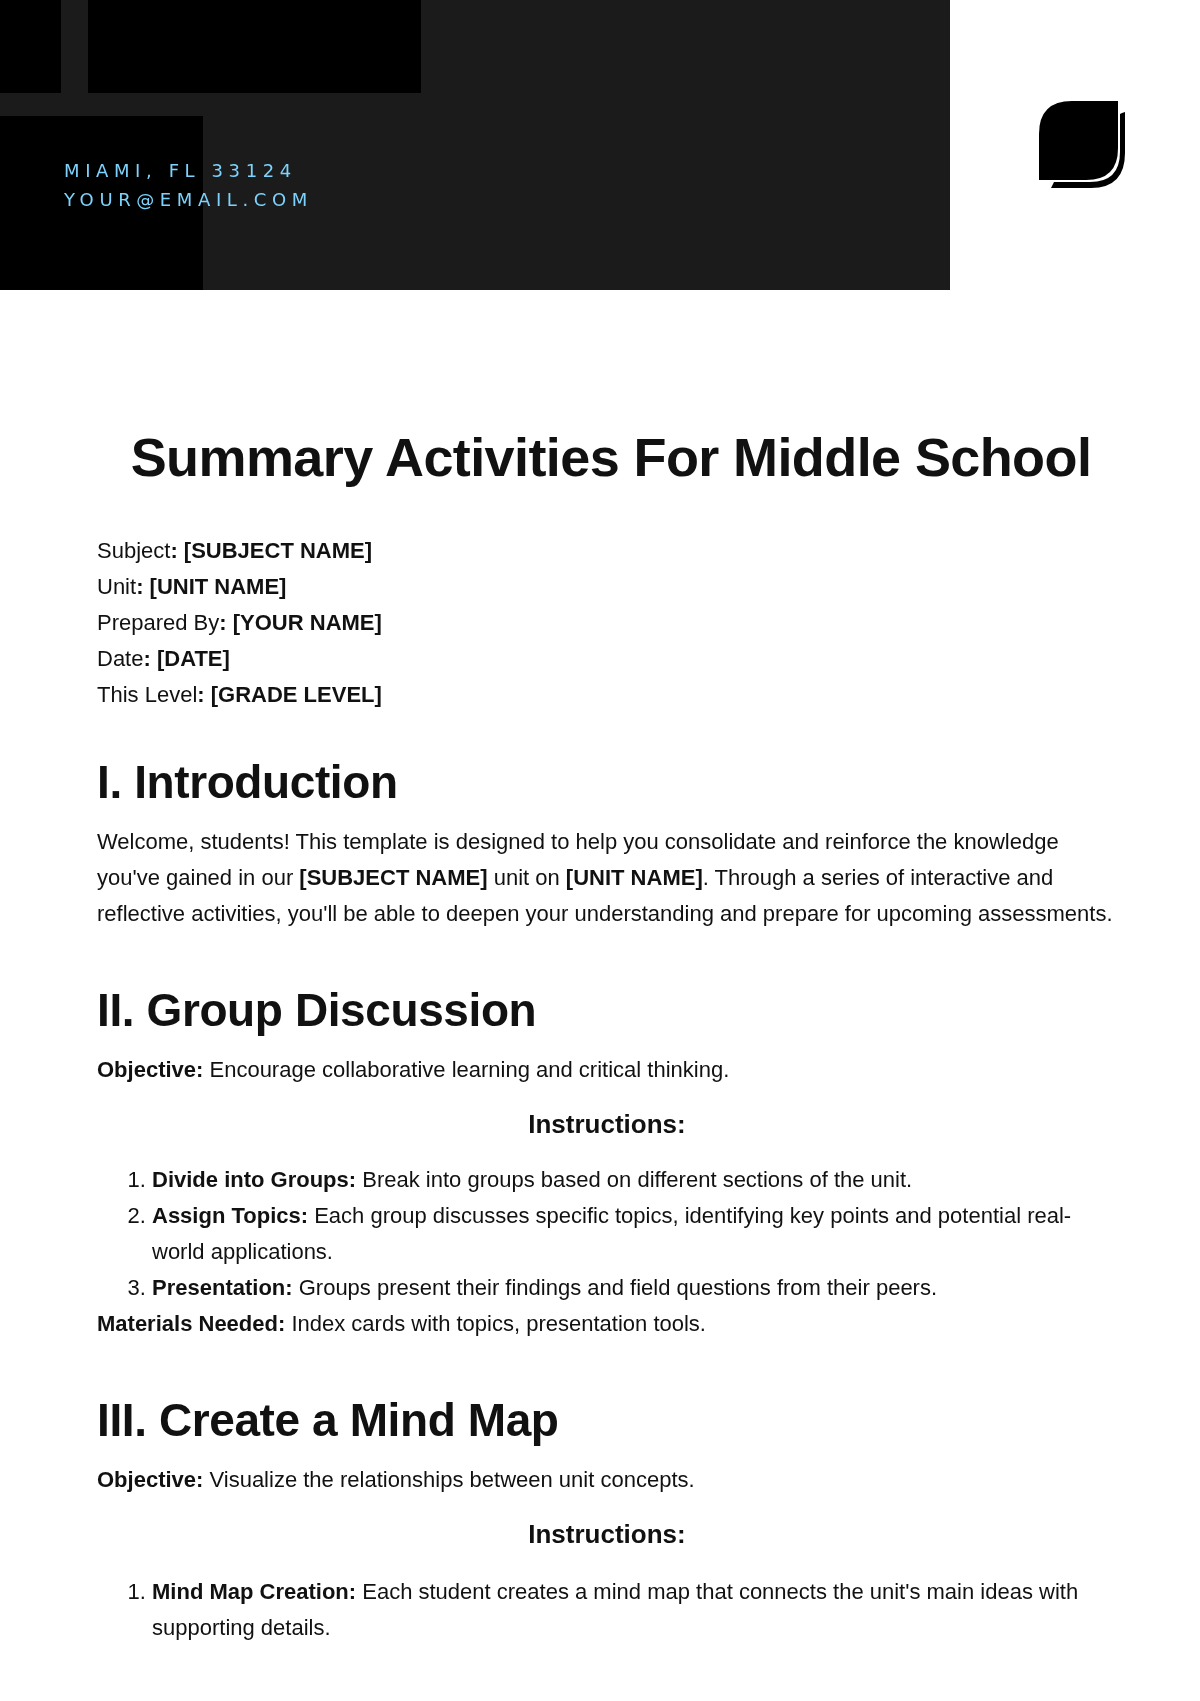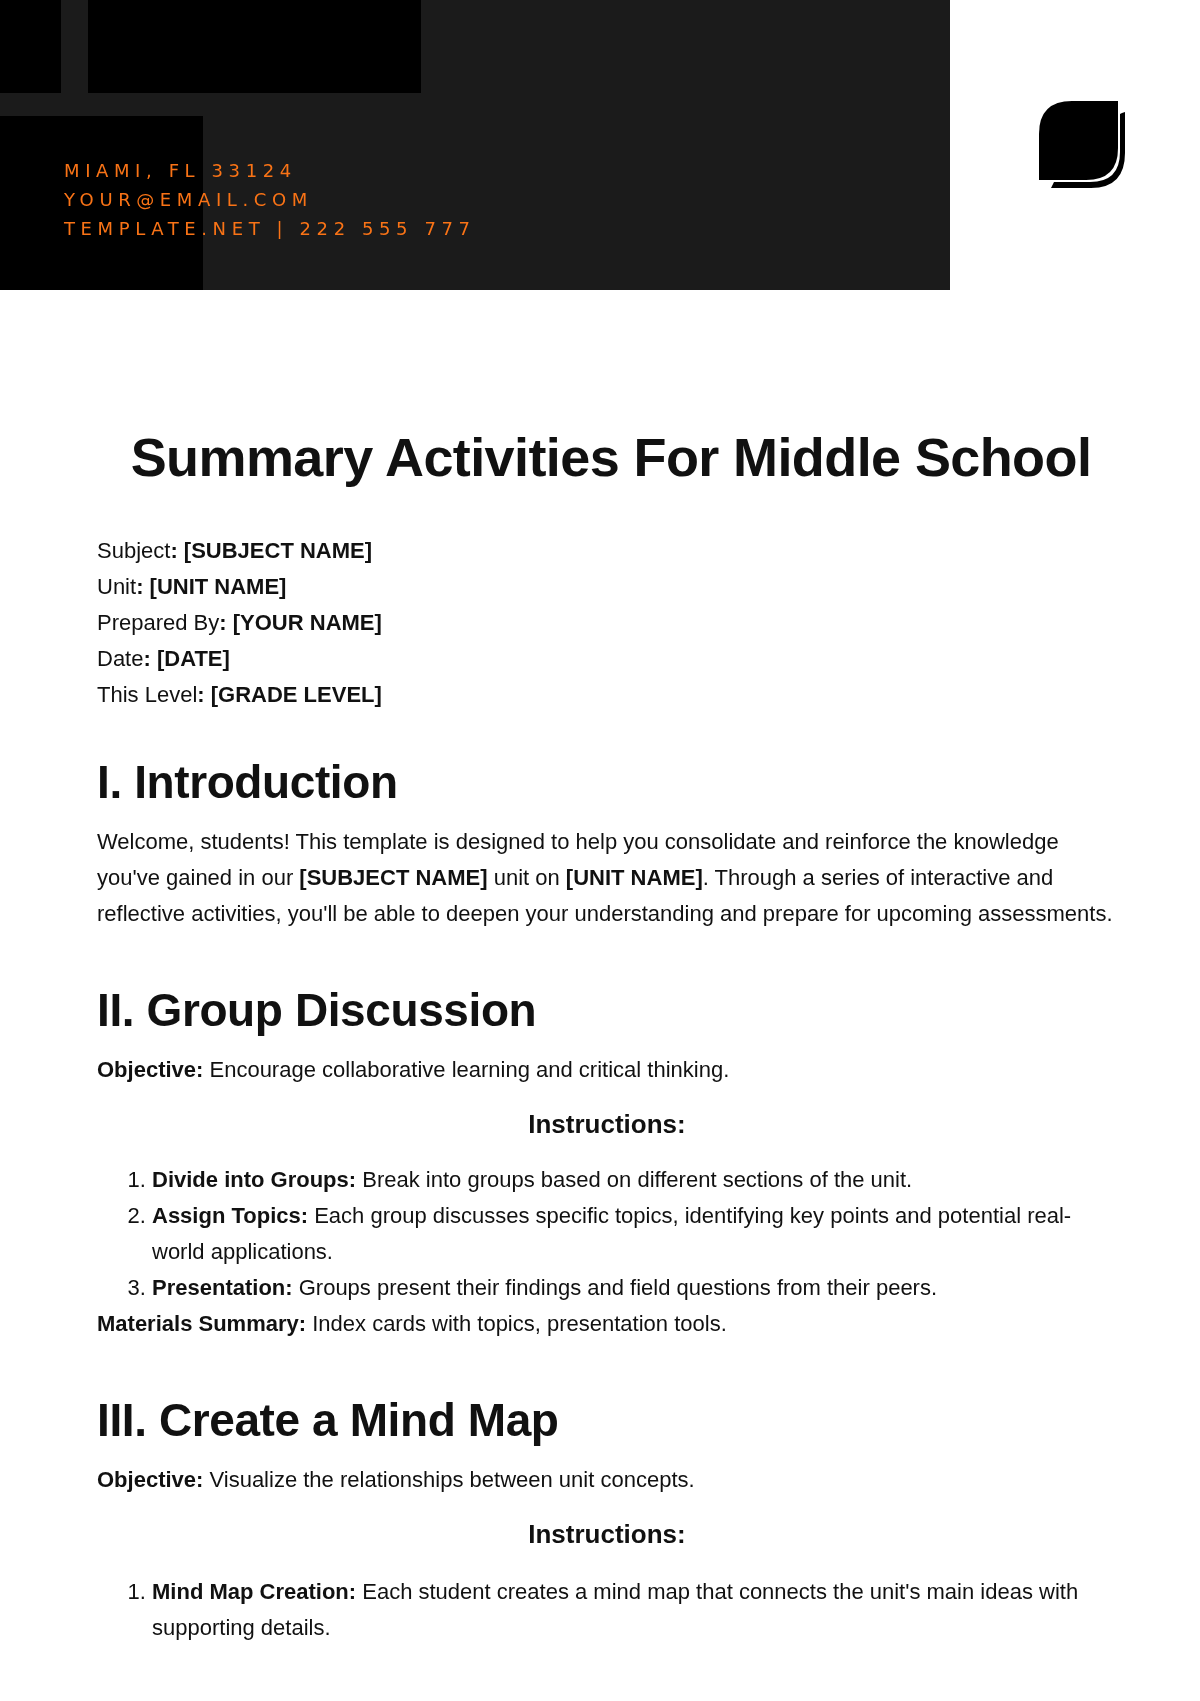--- a/index.html
+++ b/index.html
@@ -19,21 +19,21 @@
       background: #1b1b1b;
       overflow: hidden;
     }
     .blk { position: absolute; background: #000000; }
     .blk-1 { left: 0; top: 0; width: 61px; height: 93px; }
     .blk-2 { left: 88px; top: 0; width: 333px; height: 93px; }
     .blk-3 { left: 0; top: 116px; width: 203px; height: 174px; }
     .contact {
       position: absolute;
       left: 64px; top: 156px;
-      color: #f97316;
+      color: #7dd3fc;
       font-family: "DejaVu Sans", sans-serif;
       font-size: 18px;
       line-height: 29px;
       letter-spacing: 5.6px;
       text-transform: uppercase;
     }
     .contact div { white-space: nowrap; }
     .logo {
       position: absolute;
       left: 1036px; top: 98px;
@@ -91,21 +91,20 @@
 </head>
 <body>
 
 <header class="header">
   <div class="blk blk-1"></div>
   <div class="blk blk-2"></div>
   <div class="blk blk-3"></div>
   <div class="contact">
     <div>MIAMI, FL 33124</div>
     <div>YOUR@EMAIL.COM</div>
-    <div>TEMPLATE.NET | 222 555 777</div>
   </div>
 </header>
 
 <div class="logo">
   <svg width="92" height="92" viewBox="0 0 92 92" xmlns="http://www.w3.org/2000/svg">
     <path d="M3 36 Q3 3 36 3 L82 3 L82 50 Q82 82 50 82 L3 82 Z" fill="#000"></path>
     <path d="M86 15 L89 14 L89 55 Q89 90 55 90 L15 90 L18 84 L54 84 Q84 84 84 54 L84 16 Z" fill="#000"></path>
   </svg>
 </div>
 
@@ -127,21 +126,21 @@
 
   <section class="sec-2">
     <h2>II. Group Discussion</h2>
     <p class="objective"><b>Objective:</b><span> Encourage collaborative learning and critical thinking.</span></p>
     <h3 class="instr-head">Instructions:</h3>
     <ol>
       <li><b>Divide into Groups:</b><span> Break into groups based on different sections of the unit.</span></li>
       <li><b>Assign Topics:</b><span> Each group discusses specific topics, identifying key points and potential real-world applications.</span></li>
       <li><b>Presentation:</b><span> Groups present their findings and field questions from their peers.</span></li>
     </ol>
-    <p class="materials"><b>Materials Summary:</b><span> Index cards with topics, presentation tools.</span></p>
+    <p class="materials"><b>Materials Needed:</b><span> Index cards with topics, presentation tools.</span></p>
   </section>
 
   <section class="sec-3">
     <h2>III. Create a Mind Map</h2>
     <p class="objective"><b>Objective:</b><span> Visualize the relationships between unit concepts.</span></p>
     <h3 class="instr-head">Instructions:</h3>
     <ol class="ol-3">
       <li><b>Mind Map Creation:</b><span> Each student creates a mind map that connects the unit's main ideas with supporting details.</span></li>
     </ol>
   </section>

